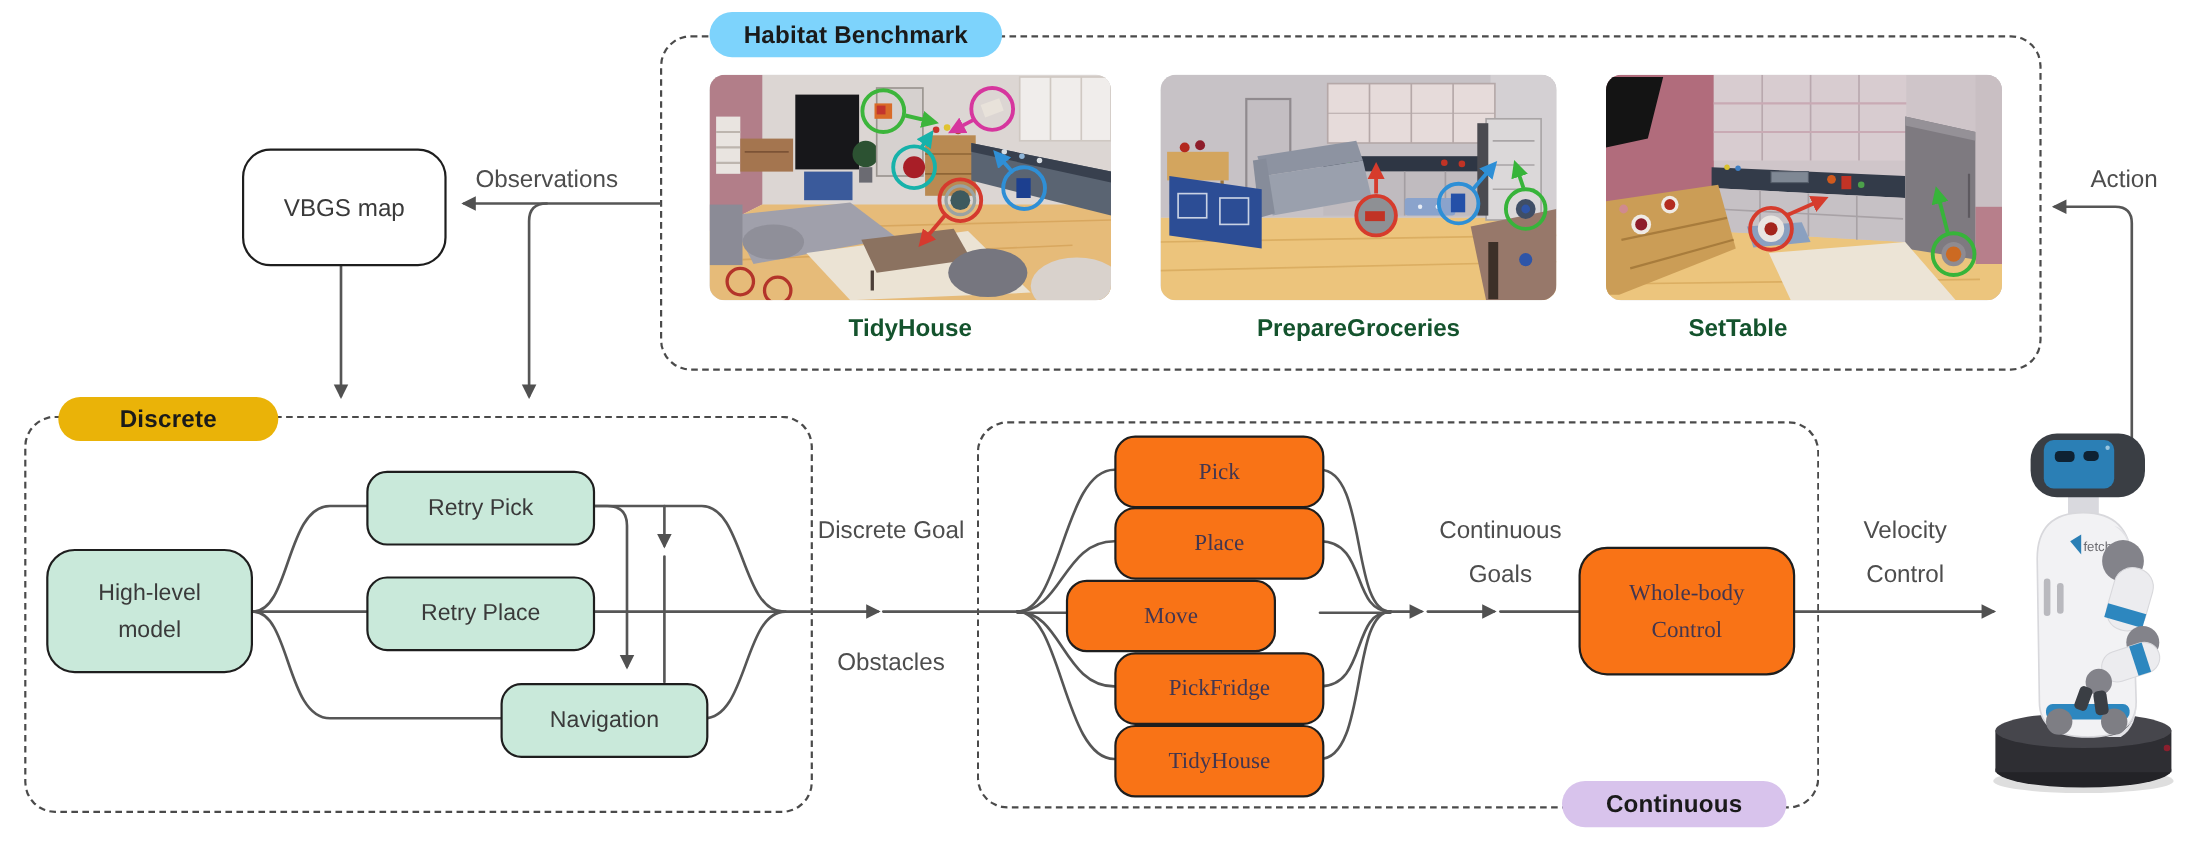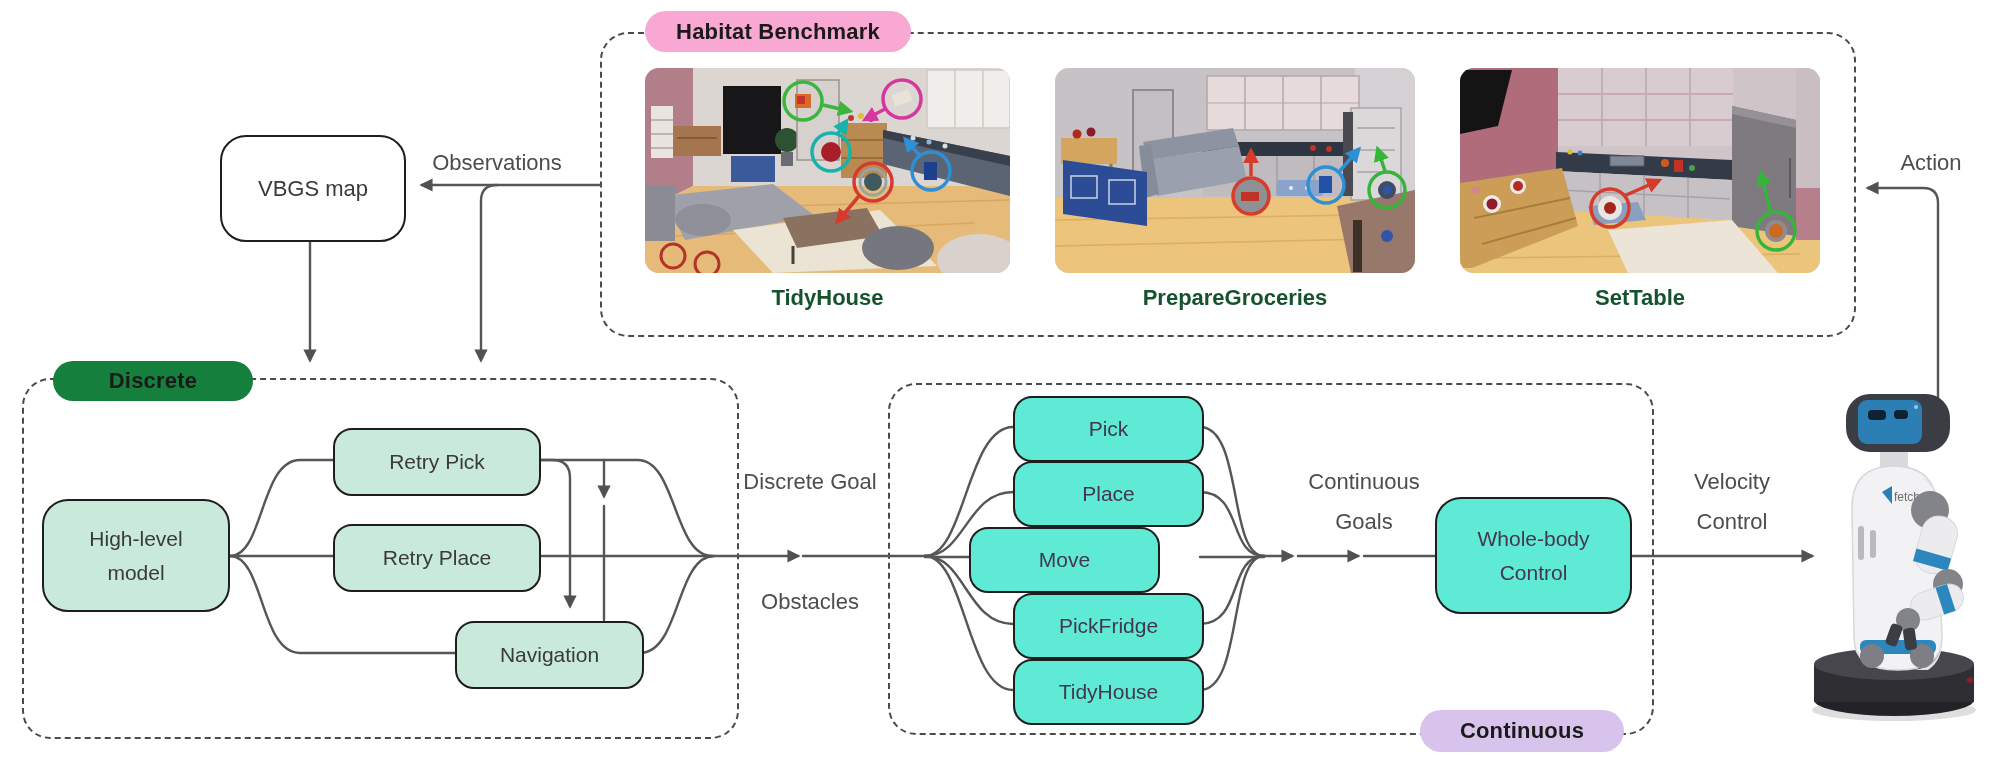--- a/index.html
+++ b/index.html
@@ -4,28 +4,28 @@
 <style>
   html,body{margin:0;padding:0;background:#ffffff;}
   #canvas{position:relative;width:1999px;height:771px;background:#ffffff;overflow:hidden;
           font-family:"Liberation Sans",sans-serif;color:#2e2e2e;}
   .abs{position:absolute;}
   
   .region{position:absolute;border:2.4px dashed #4a4a4a;border-radius:28px;background:transparent;}
   
   .pill{position:absolute;display:flex;align-items:center;justify-content:center;
         border-radius:22px;font-weight:bold;font-size:22px;color:#1a1a1a;letter-spacing:.2px;}
-  .pill.peach{background:#f9a8d4;}
-  .pill.mint{background:#15803d;align-items:center;}
+  .pill.peach{background:#7dd3fc;}
+  .pill.mint{background:#eab308;align-items:center;}
   .pill.purple{background:#d8c3ec;}
   
   .node{position:absolute;display:flex;align-items:center;justify-content:center;text-align:center;
         border:2.6px solid #1e1e1e;font-size:21px;color:#3a3a3a;line-height:1.6;background:#ffffff;}
   .node.mint{background:#c9e9da;}
-  .node.purple{background:#5eead4;color:#43364f;}
+  .node.purple{background:#f97316;color:#43364f;font-family:Liberation Serif, serif;}
   .node.r-lg{border-radius:26px;align-items:center;}
   .node.r-md{border-radius:19px;}
   
   .edge-label{position:absolute;text-align:center;font-size:22px;color:#4d4d4d;line-height:1.82;}
   
   .task-img{position:absolute;border-radius:14px;overflow:hidden;background:#ddd;}
   .task-img svg{display:block;}
   .caption{position:absolute;text-align:center;font-weight:bold;font-size:22px;color:#14532d;}
   #connectors{position:absolute;left:0;top:0;pointer-events:none;}
   .c{fill:none;stroke:#565656;stroke-width:2.4;stroke-linecap:round;}
@@ -296,21 +296,21 @@
       <circle cx="150" cy="140" r="12" fill="#e9e5e1"></circle>
       <circle cx="150" cy="140" r="6" fill="#a3251c"></circle>
       <circle cx="150" cy="140" r="19" fill="none" stroke="#d63b2c" stroke-width="3.5"></circle>
       <line x1="164" y1="128" x2="198" y2="113" stroke="#d63b2c" stroke-width="3.5" marker-end="url(#st-r)"></line>
       <circle cx="316" cy="163" r="11" fill="#8f8b91"></circle>
       <circle cx="316" cy="163" r="7" fill="#cc6a22"></circle>
       <circle cx="316" cy="163" r="19" fill="none" stroke="#37b43a" stroke-width="3.5"></circle>
       <line x1="311" y1="145" x2="301" y2="106" stroke="#37b43a" stroke-width="3.5" marker-end="url(#st-g)"></line>
     </svg>
   </div>
-  <div class="caption" style="left:1460px;top:285px;width:360px;">SetTable</div>
+  <div class="caption" style="left:1400px;top:285px;width:360px;">SetTable</div>
 
   <div class="node r-lg" style="left:220px;top:135px;width:182px;height:103px;font-size:22px;">
     <span>VBGS map</span>
   </div>
 
   <div class="edge-label" style="left:402px;top:143px;width:190px;">Observations</div>
   <div class="edge-label" style="left:740px;top:462px;width:140px;">Discrete Goal</div>
   <div class="edge-label" style="left:740px;top:582px;width:140px;">Obstacles</div>
   <div class="edge-label" style="left:1288px;top:462px;width:152px;">Continuous Goals</div>
   <div class="edge-label" style="left:1672px;top:462px;width:120px;">Velocity Control</div>

